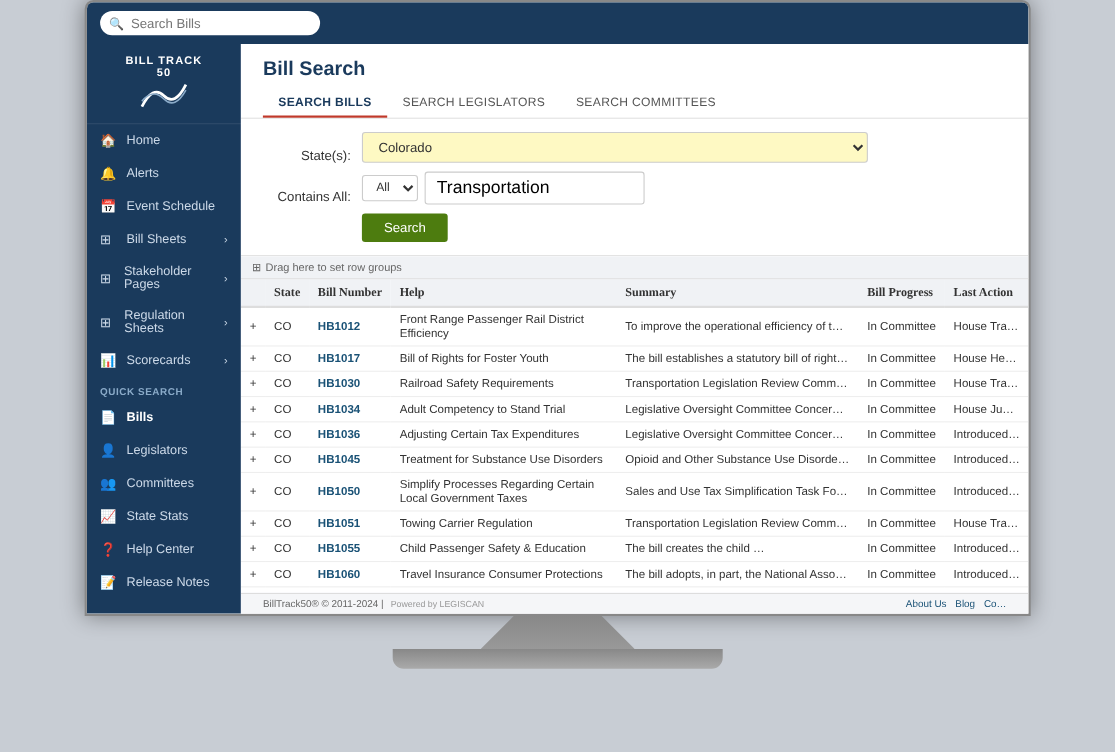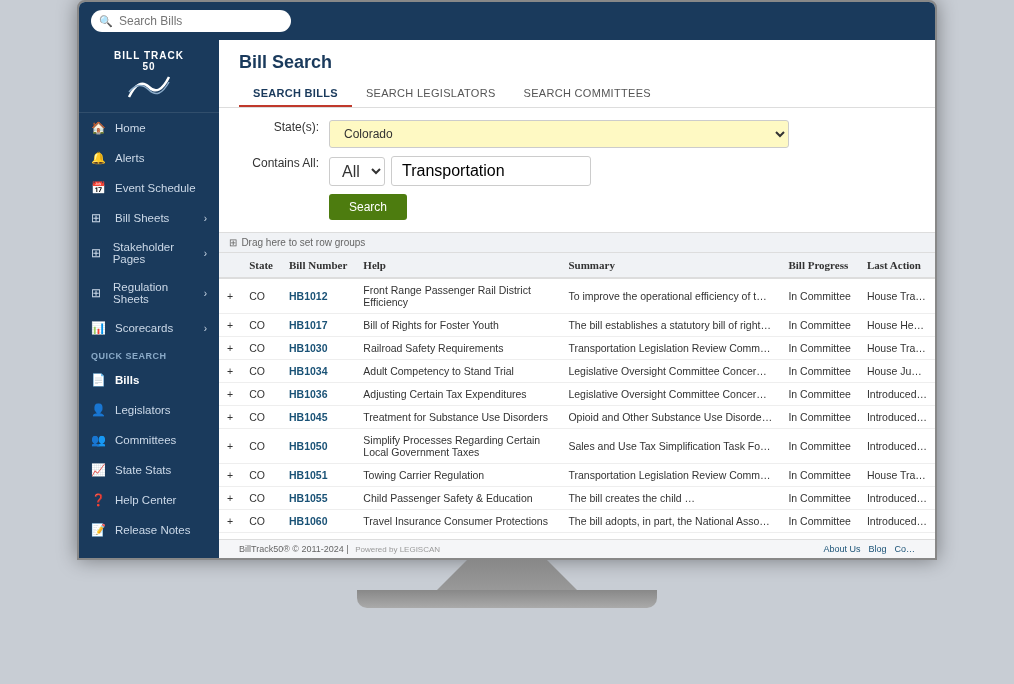--- a/index.html
+++ b/index.html
@@ -163,21 +163,21 @@
     }
 
     .search-form {
       background: #fff;
       padding: 12px 20px;
       border-bottom: 1px solid #ddd;
     }
 
     .form-row {
       display: flex;
-      align-items: flex-start;
+      align-items: flex-end;
       margin-bottom: 8px;
       gap: 10px;
     }
 
     .form-label {
       font-size: 12px;
       color: #333;
       width: 80px;
       text-align: right;
       flex-shrink: 0;
@@ -197,21 +197,21 @@
     .contains-wrap {
       display: flex;
       align-items: center;
       gap: 6px;
     }
 
     .contains-select {
       padding: 4px 8px;
       border: 1px solid #ccc;
       border-radius: 3px;
-      font-size: 16px;
+      font-size: 11px;
       background: #fff;
       color: #333;
     }
 
     .contains-input {
       padding: 5px 10px;
       border: 1px solid #ccc;
       border-radius: 3px;
       font-size: 16px;
       width: 200px;

